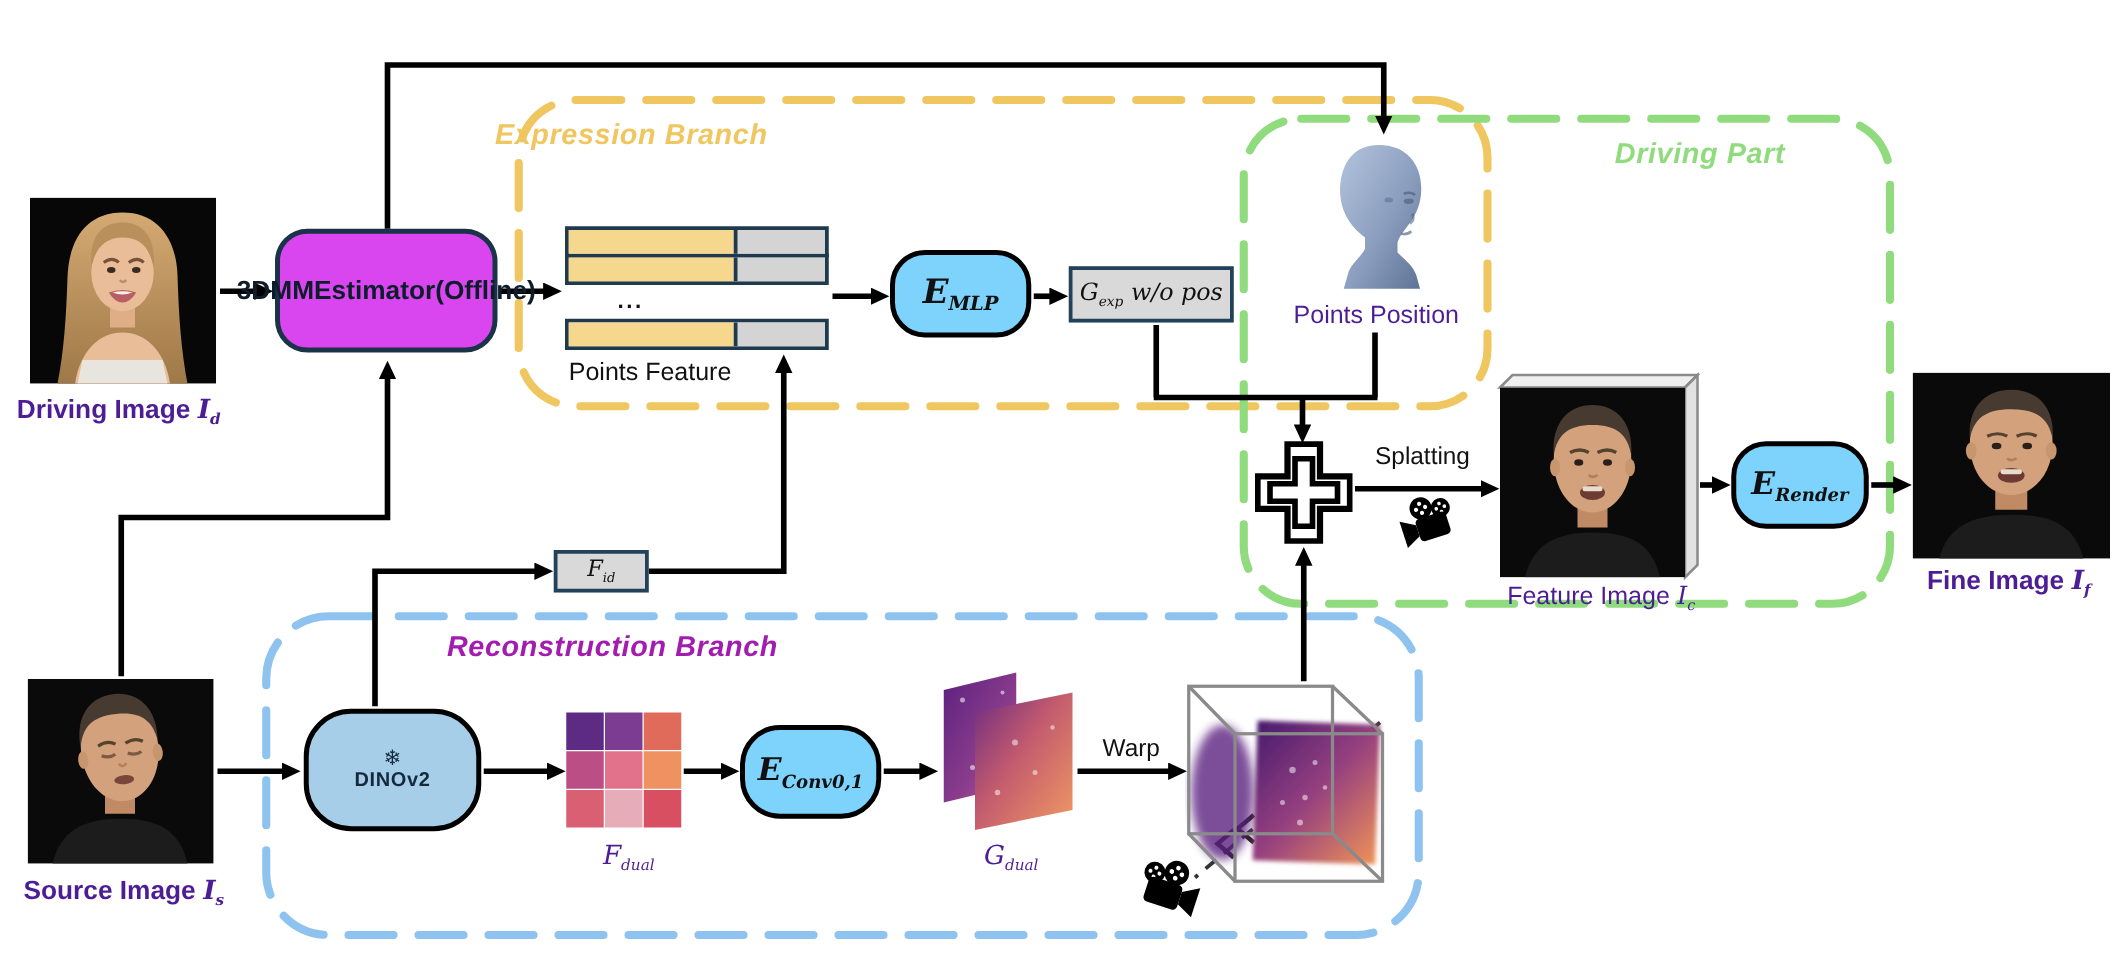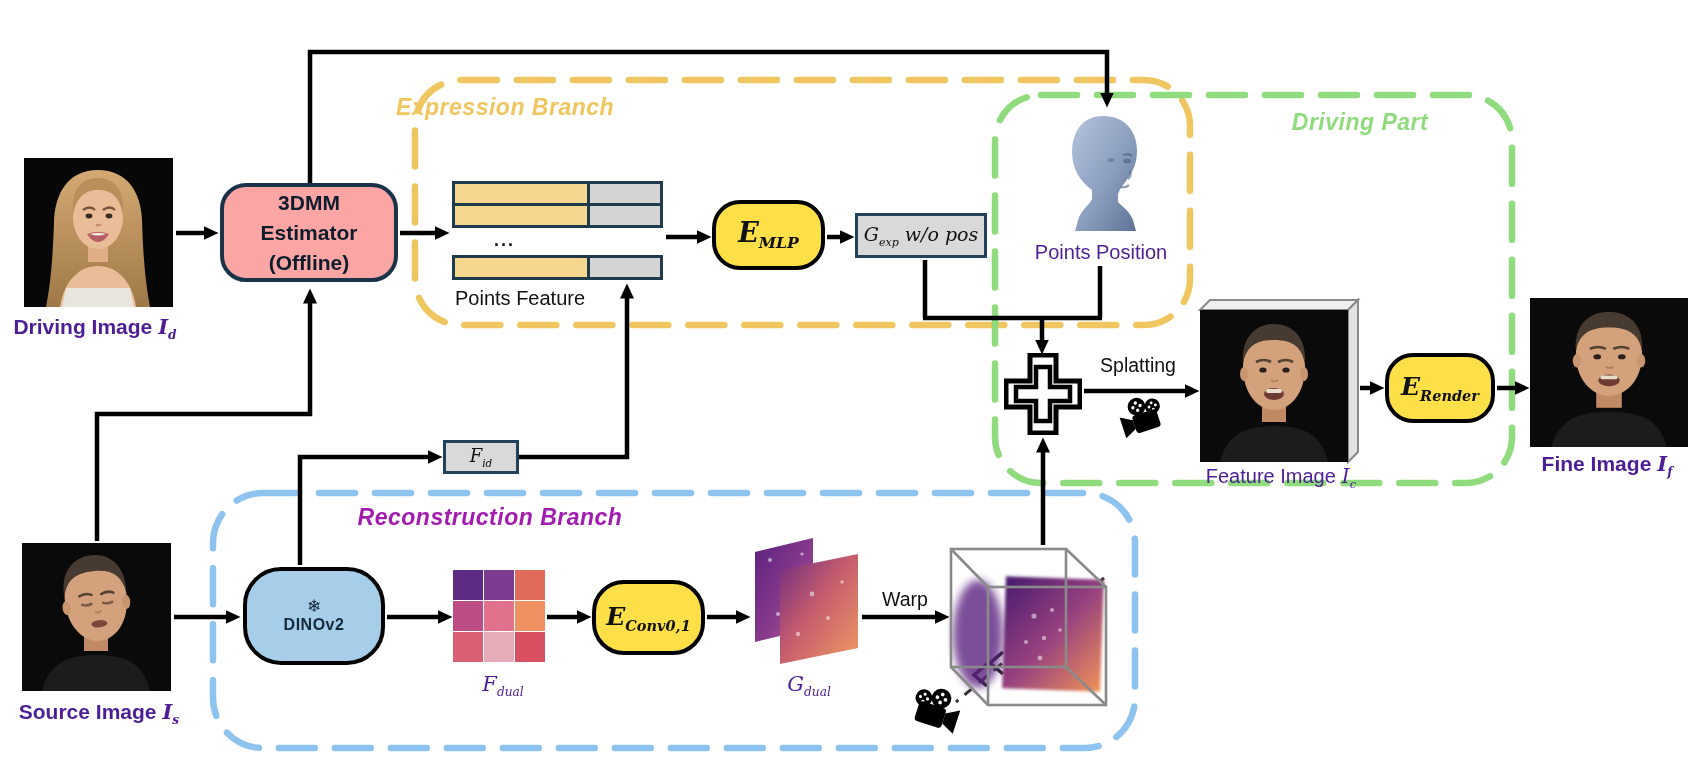--- a/index.html
+++ b/index.html
@@ -5,26 +5,26 @@
   html,body{margin:0;padding:0;background:#fff;}
   .stage{position:relative;width:1694px;height:774px;background:#fff;overflow:hidden;
          font-family:"Liberation Sans",sans-serif;color:#111;}
   .abs{position:absolute;}
   svg{display:block;}
   
   .branch-title{font-weight:bold;font-style:italic;font-size:23px;letter-spacing:.5px;
                 transform:translateX(-50%);white-space:nowrap;}
   .bt-expr{color:#EFC65F;} .bt-drive{color:#8FDB7D;} .bt-recon{color:#a21caf;}
   
-  .mod{background:#fde047;border:4px solid #000;border-radius:28px;
+  .mod{background:#7dd3fc;border:4px solid #000;border-radius:28px;
        display:flex;align-items:center;justify-content:center;box-sizing:border-box;}
   .graybox{background:#D9D9D9;border:3px solid #22415A;display:flex;align-items:center;
            justify-content:center;box-sizing:border-box;}
-  .whitebox{background:#fca5a5;border:4.5px solid #1B3349;border-radius:26px;display:flex;
-            flex-direction:column;align-items:center;justify-content:center;box-sizing:border-box;}
+  .whitebox{background:#d946ef;border:4.5px solid #1B3349;border-radius:26px;display:flex;
+            flex-direction:row;align-items:center;justify-content:center;box-sizing:border-box;}
   .tdmm-line{font-weight:bold;font-size:21px;color:#0E1D2B;line-height:30px;}
   .dino{background:#A6CEE9;border:4px solid #000;border-radius:38px;display:flex;
         flex-direction:column;align-items:center;justify-content:center;box-sizing:border-box;}
   .dino-label{font-weight:bold;font-size:16px;color:#15293D;letter-spacing:.5px;}
   .snow{font-size:17px;color:#15293D;line-height:18px;}
   
   .math{font-family:"DejaVu Serif",serif;font-style:italic;}
   .math sub{font-size:.58em;font-style:italic;}
   .mbold{font-weight:bold;}
   .ebox-label{font-size:27px;}

